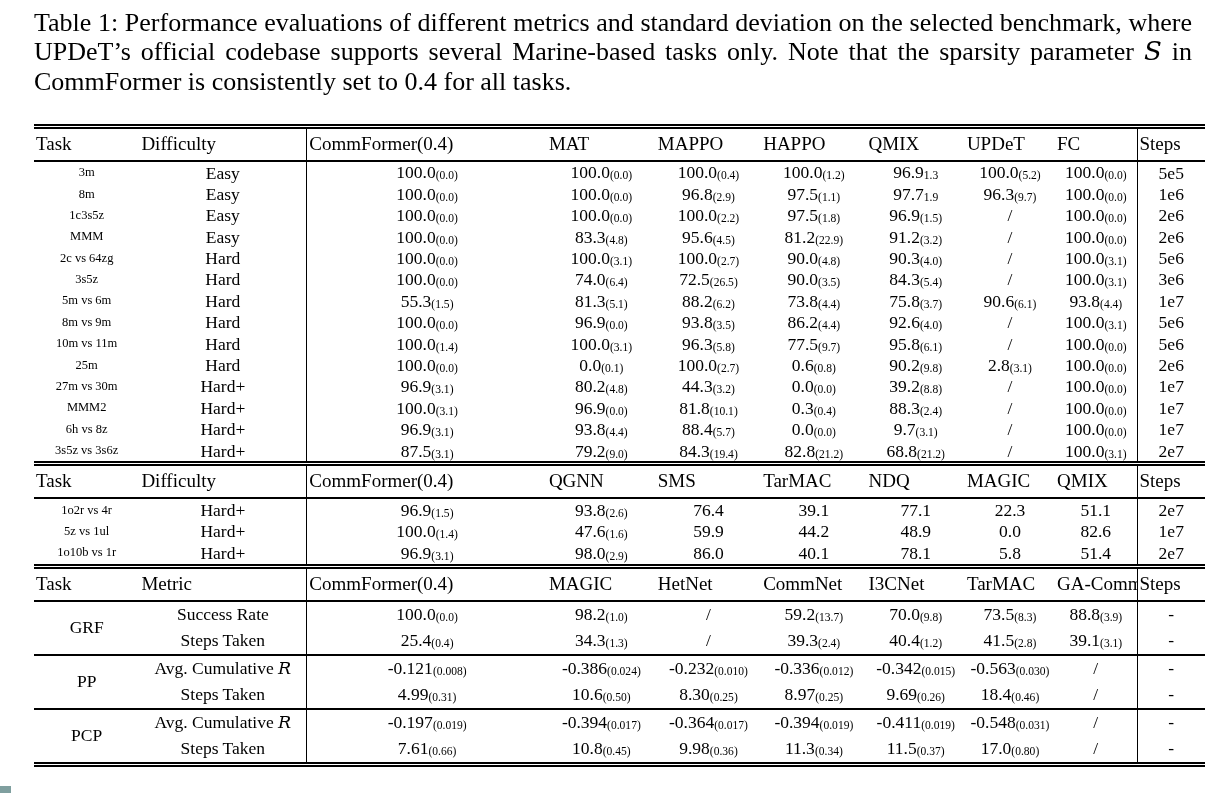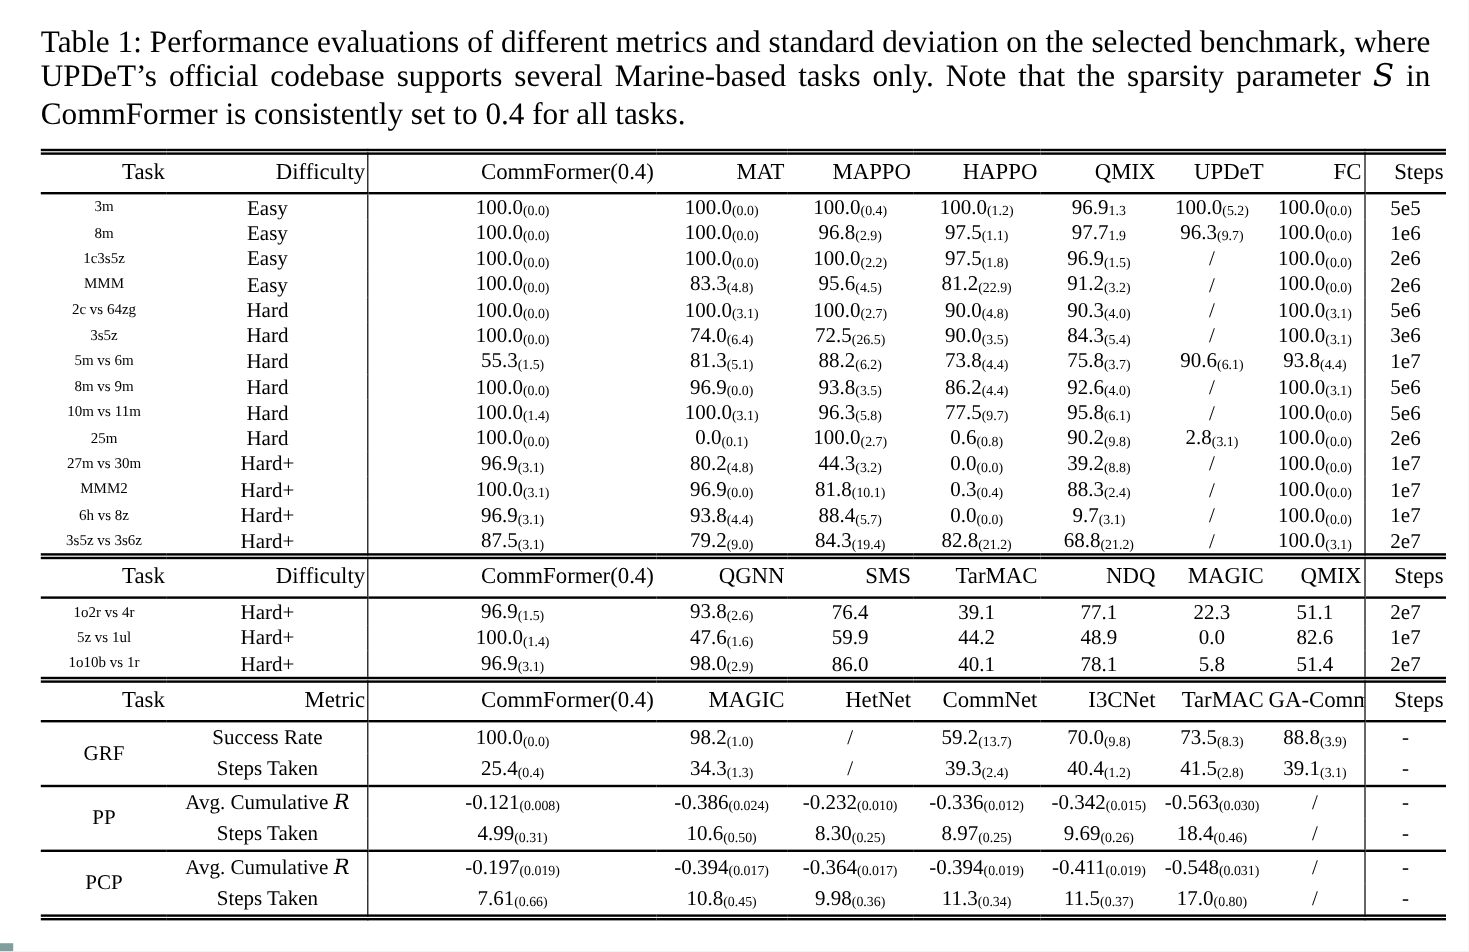--- a/index.html
+++ b/index.html
@@ -8,21 +8,21 @@
     width: 1224px;
     height: 793px;
     background: #ffffff;
     font-family: "Liberation Serif", serif;
     color: #000000;
     overflow: hidden;
   }
   .caption {
     position: absolute;
     left: 34px;
-    top: 20px;
+    top: 8px;
     width: 1158px;
     font-size: 26px;
     line-height: 1.13;
     text-align: justify;
   }
   .mathcal {
     font-style: italic;
     font-family: "DejaVu Serif", serif;
   }
   .tables {
@@ -36,21 +36,21 @@
     width: 100%;
     table-layout: fixed;
   }
   table.rule-top-double { border-top: 5px double #000; }
   table.rule-bottom-double { border-bottom: 5px double #000; }
   th {
     font-weight: normal;
     font-size: 19px;
     padding: 4px 2px 5px 2px;
     border-bottom: 2px solid #000;
-    text-align: right;
+    text-align: left;
     overflow: hidden;
     white-space: nowrap;
   }
   td {
     text-align: center;
     font-size: 17.5px;
     height: 21.4px;
     padding: 0 2px;
     overflow: hidden;
     white-space: nowrap;

